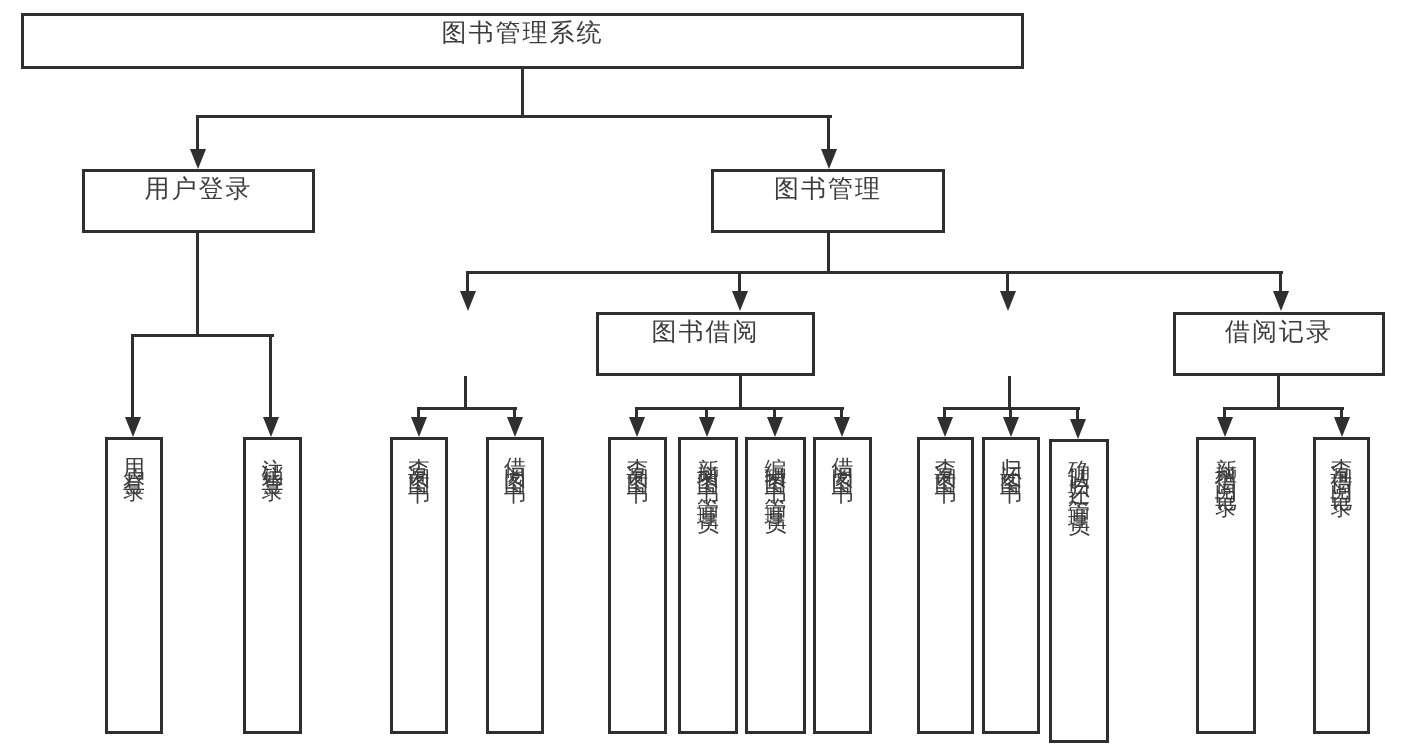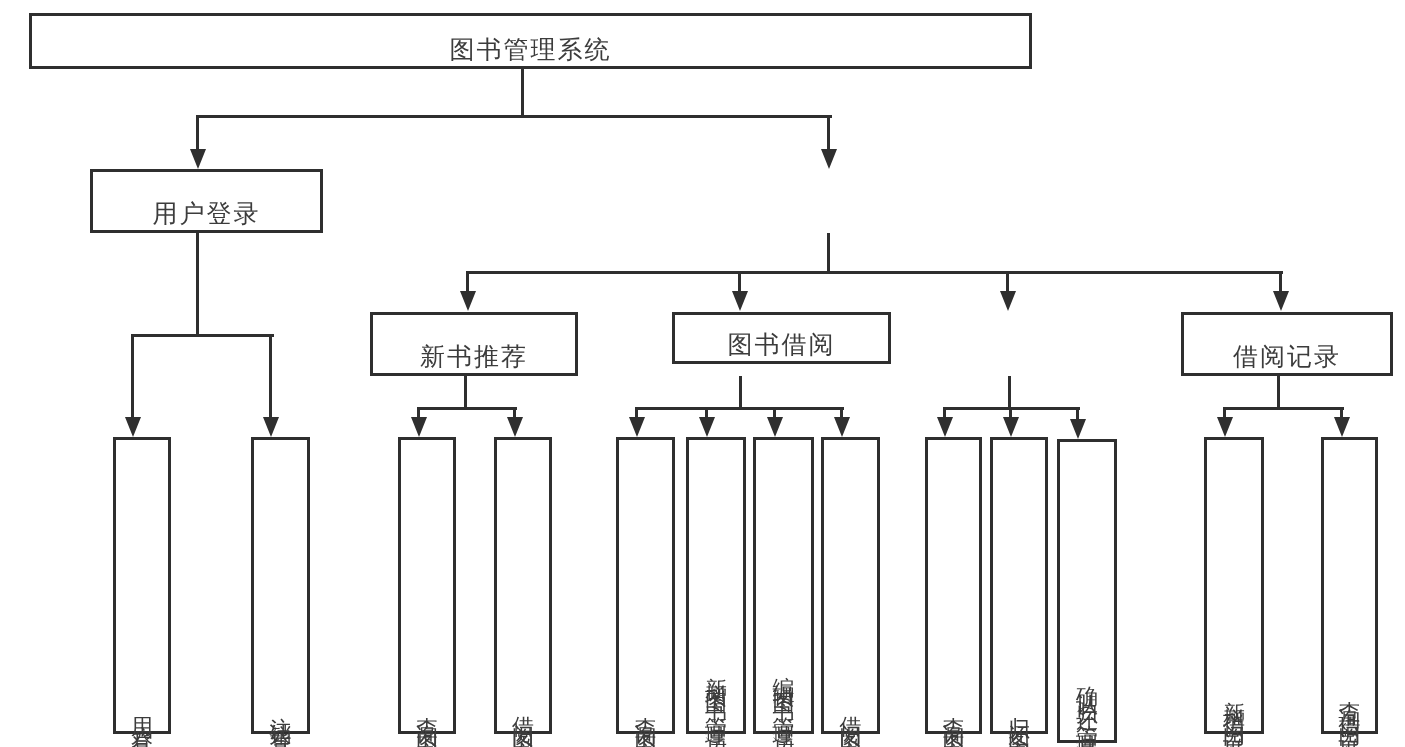--- a/index.html
+++ b/index.html
@@ -9,24 +9,23 @@
     background:#ffffff;
     font-family:"Liberation Sans", sans-serif;
     overflow:hidden;
   }
   .box{
     position:absolute;
     box-sizing:border-box;
     border:3px solid #2f2f2f;
     background:#ffffff;
     display:flex;
-    align-items:flex-end;
+    align-items:flex-start;
     justify-content:center;
     color:#3c3c3c;
-    margin-left:8px;
   }
   .h-label{
     font-size:25px;
     letter-spacing:2px;
     white-space:nowrap;
     color:#3c3c3c;
   }
   .v-label{
     writing-mode:vertical-rl;
     text-orientation:mixed;
@@ -119,25 +118,25 @@
   <div class="vline" style="left:1340px;top:407px;height:12px"></div>
   <div class="arrow" style="left:1334px;top:417px"></div>
 
   <div class="box" style="left:21px;top:13px;width:1003px;height:56px">
     <span class="h-label">图书管理系统</span>
   </div>
 
   <div class="box" style="left:82px;top:169px;width:233px;height:64px">
     <span class="h-label">用户登录</span>
   </div>
+  <div class="box" style="left:711px;top:169px;width:234px;height:64px">
+    <span class="h-label">图书管理</span>
+  </div>
 
-  <div class="box" style="left:362px;top:312px;width:208px;height:64px">
-    <span class="h-label">新书推荐</span>
-  </div>
-  <div class="box" style="left:664px;top:312px;width:219px;height:52px">
+  <div class="box" style="left:596px;top:312px;width:219px;height:64px">
     <span class="h-label">图书借阅</span>
   </div>
   <div class="box" style="left:1173px;top:312px;width:212px;height:64px">
     <span class="h-label">借阅记录</span>
   </div>
 
   <div class="box" style="left:105px;top:437px;width:58px;height:297px">
     <span class="v-label">用户登录</span>
   </div>
   <div class="box" style="left:243px;top:437px;width:59px;height:297px">

